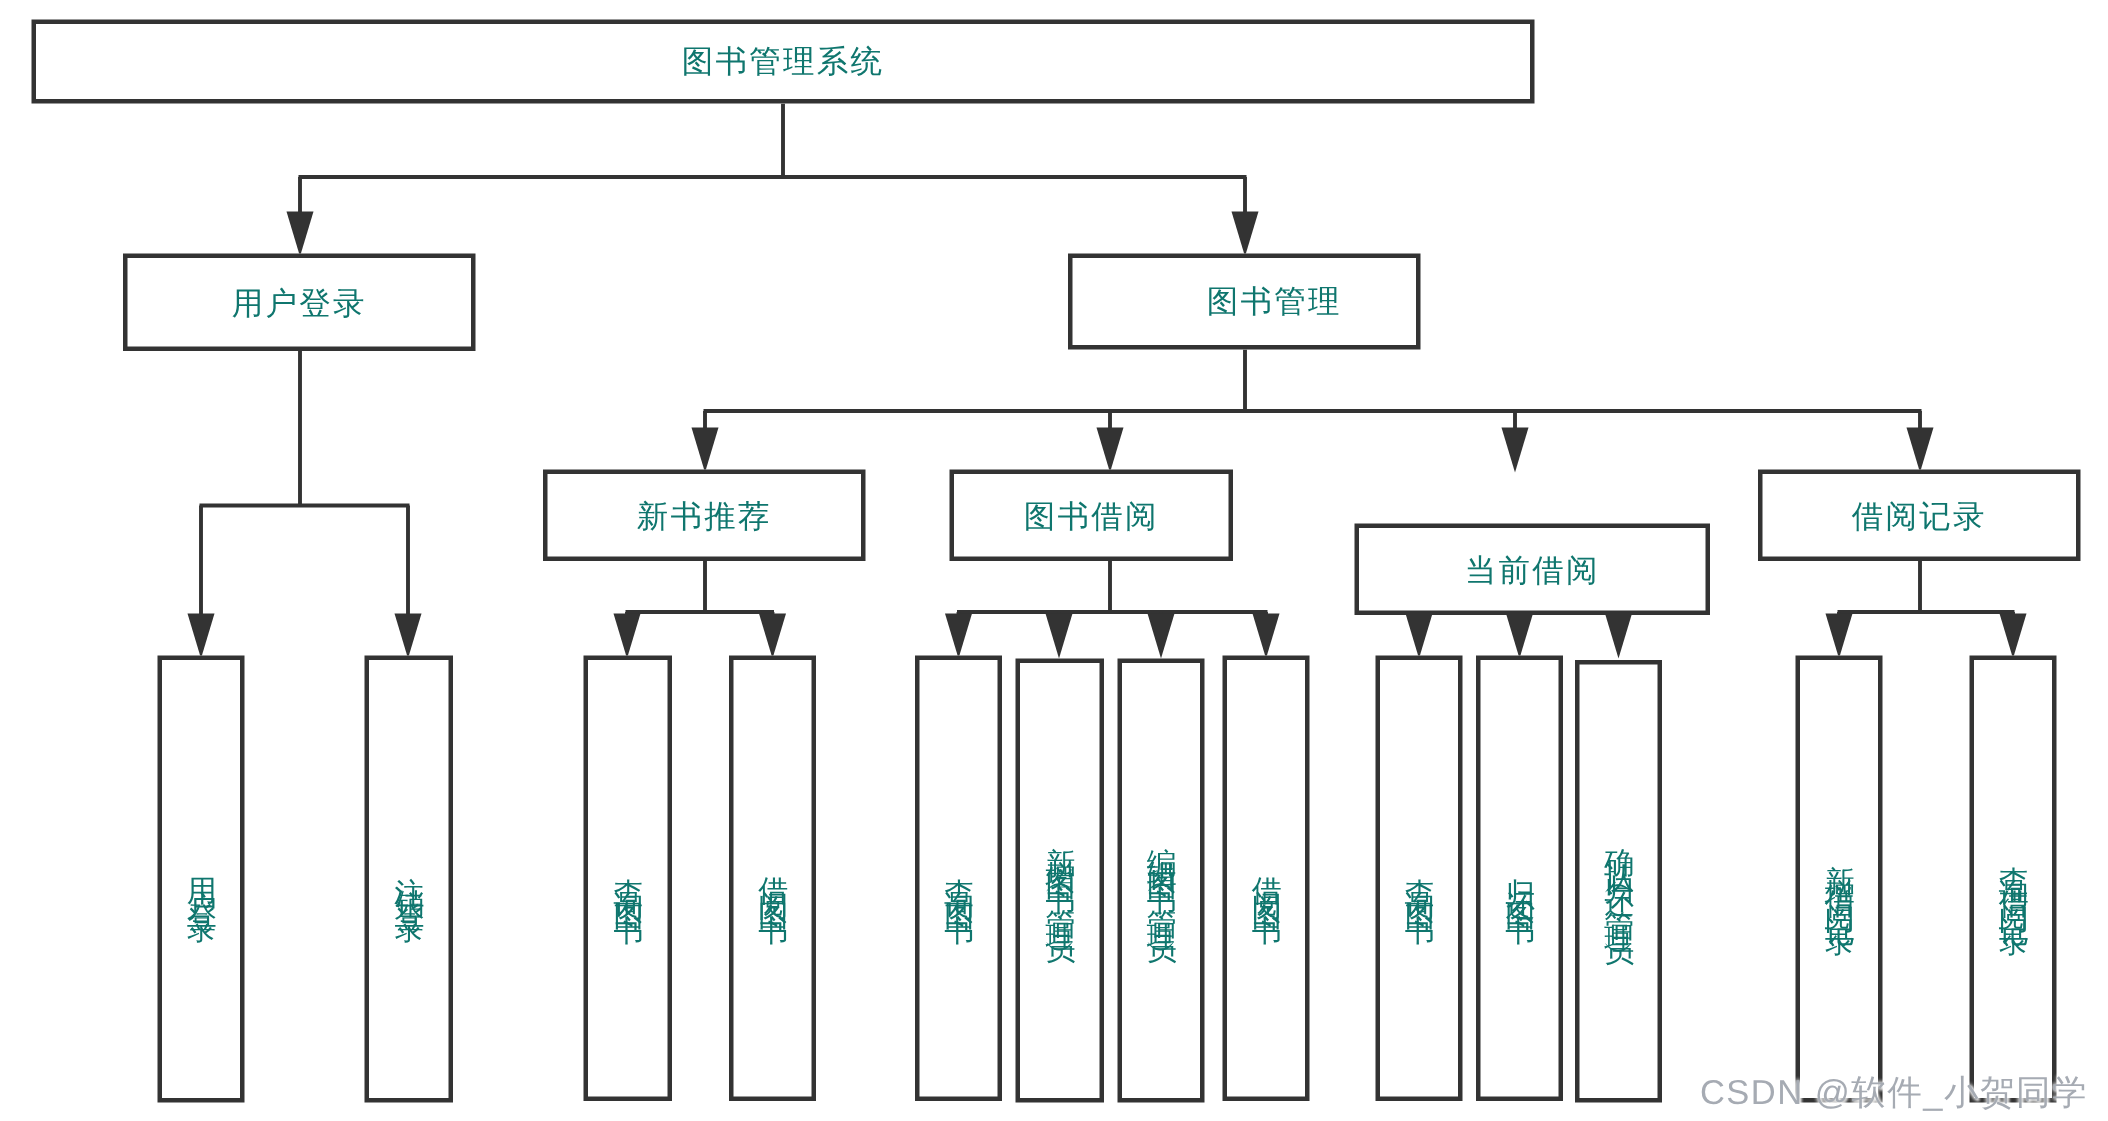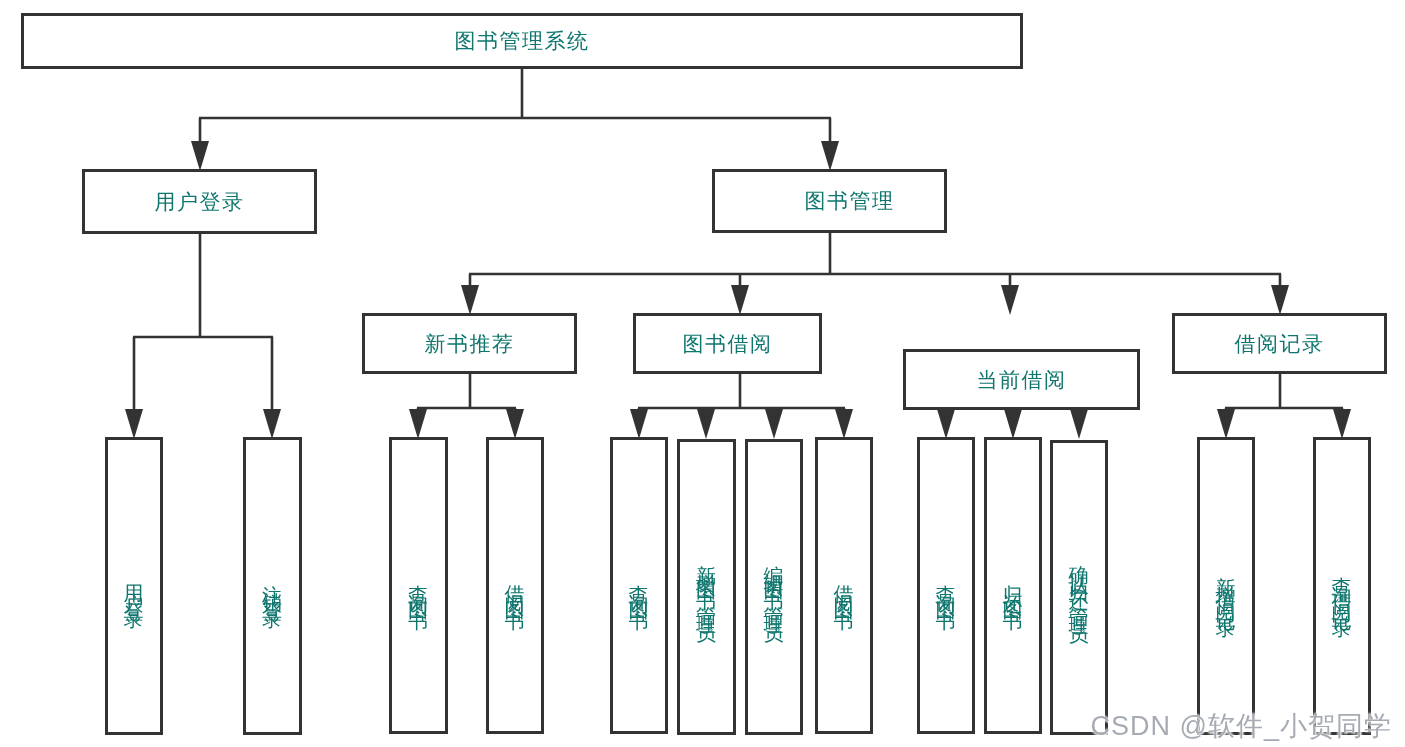--- a/index.html
+++ b/index.html
@@ -43,21 +43,21 @@
     text-orientation: mixed;
     font-size: 20px;
     line-height: 1;
     letter-spacing: 0.42em;
     white-space: nowrap;
   }
   .watermark {
     position: absolute;
     right: 13px;
     bottom: 3px;
-    font-size: 27px;
+    font-size: 23px;
     letter-spacing: 1px;
     color: #a6abb3;
     text-shadow: 0 0 3px #ffffff, 0 0 3px #ffffff, 1px 1px 2px #ffffff;
     white-space: nowrap;
     text-align: right;
   }
 </style>
 </head>
 <body>
 

